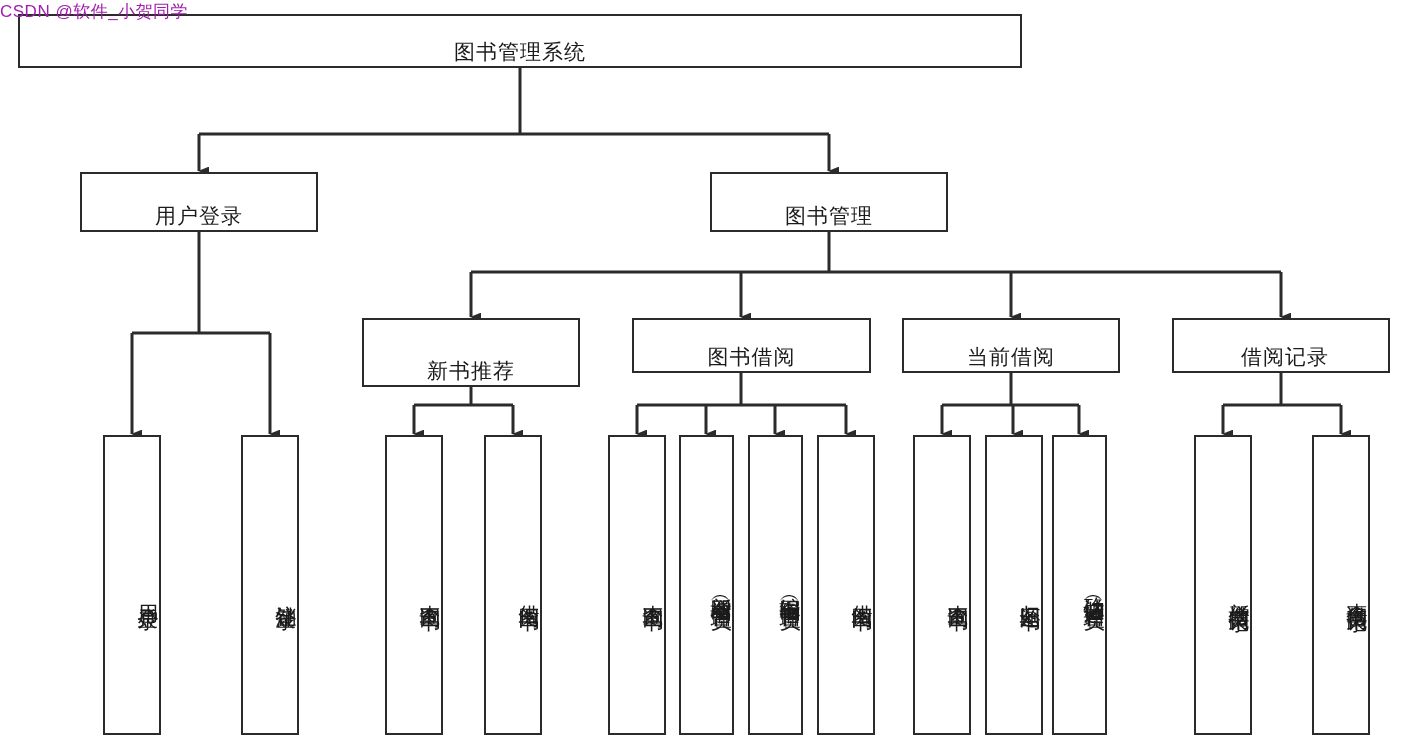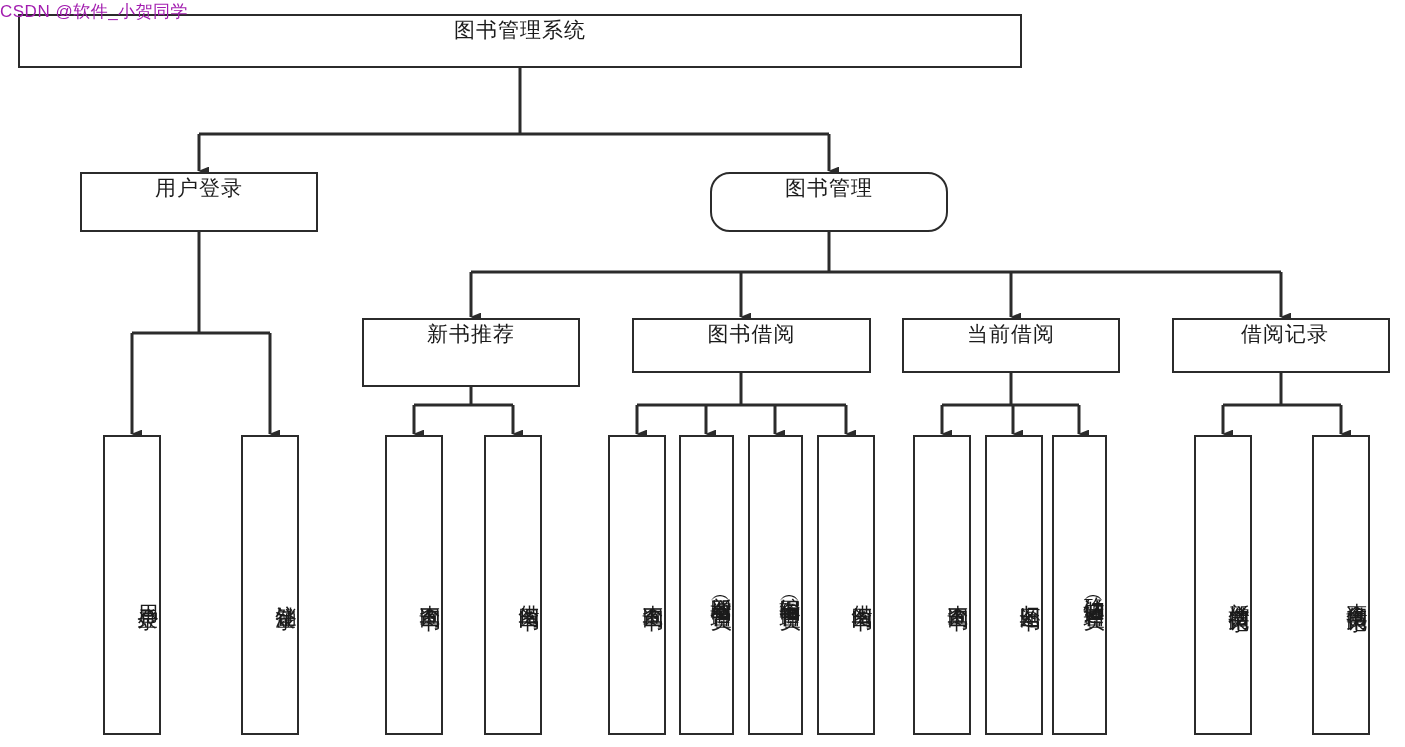--- a/index.html
+++ b/index.html
@@ -23,21 +23,21 @@
     top: 0;
     width: 1405px;
     height: 747px;
   }
   .node {
     position: absolute;
     box-sizing: border-box;
     background: #ffffff;
     border: 2px solid #2b2b2b;
     display: flex;
-    align-items: flex-start;
+    align-items: flex-end;
     justify-content: center;
     color: #1b1b1b;
   }
   .node.horizontal {
     font-size: 21px;
     letter-spacing: 1px;
   }
   .node.vertical {
     writing-mode: vertical-rl;
     text-orientation: upright;
@@ -111,21 +111,21 @@
       </g>
   </svg>
 
   <div id="node-layer">
       <div class="node horizontal" style="left: 18px; top: 14px; width: 1004px; height: 54px;">
         <span class="node-label">图书管理系统</span>
       </div>
       <div class="node horizontal" style="left: 80px; top: 172px; width: 238px; height: 60px;">
         <span class="node-label">用户登录</span>
       </div>
-      <div class="node horizontal" style="left: 710px; top: 172px; width: 238px; height: 60px; border-radius: 20px;">
+      <div class="node horizontal" style="left: 710px; top: 172px; width: 238px; height: 60px;">
         <span class="node-label">图书管理</span>
       </div>
       <div class="node horizontal" style="left: 362px; top: 318px; width: 218px; height: 69px;">
         <span class="node-label">新书推荐</span>
       </div>
       <div class="node horizontal" style="left: 632px; top: 318px; width: 239px; height: 55px;">
         <span class="node-label">图书借阅</span>
       </div>
       <div class="node horizontal" style="left: 902px; top: 318px; width: 218px; height: 55px;">
         <span class="node-label">当前借阅</span>

